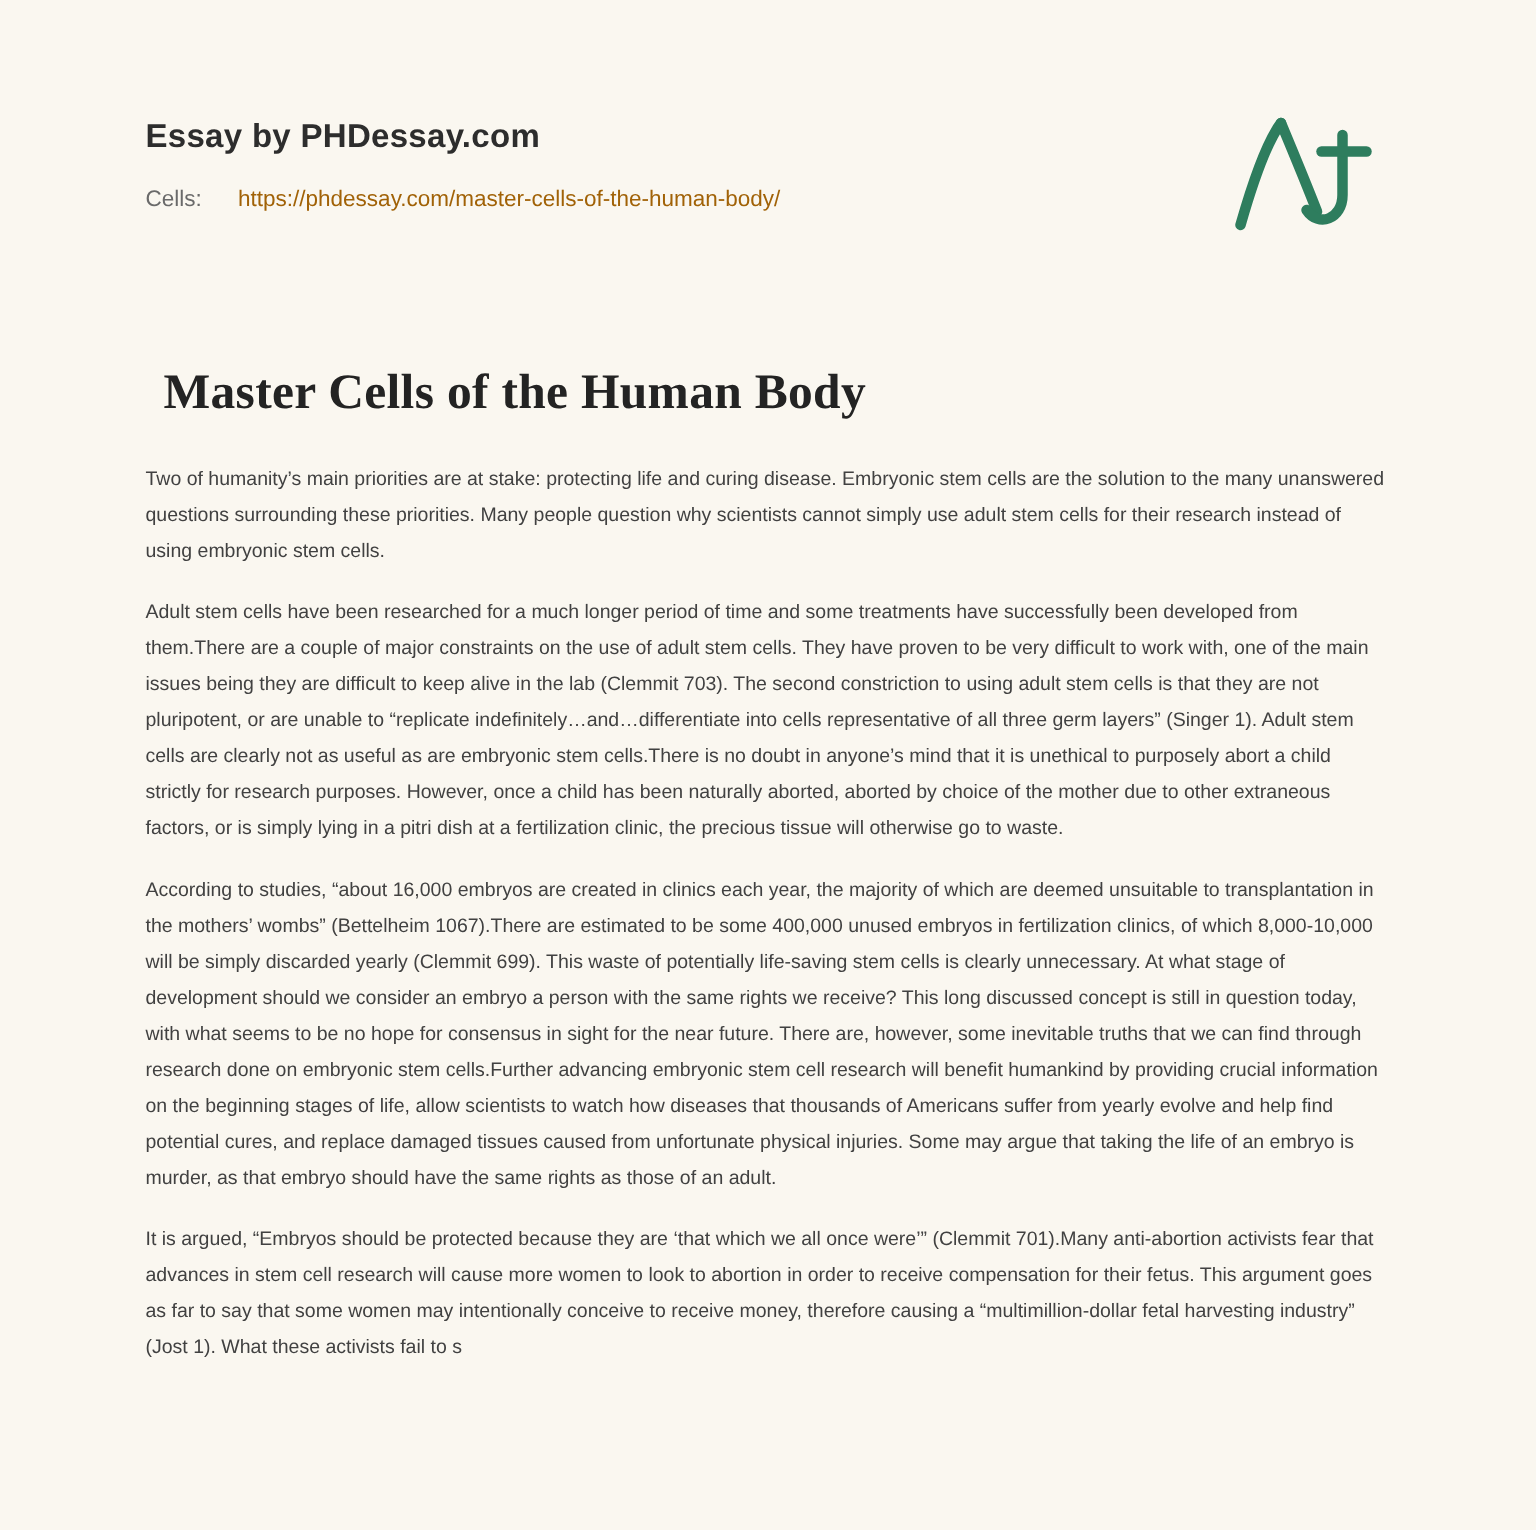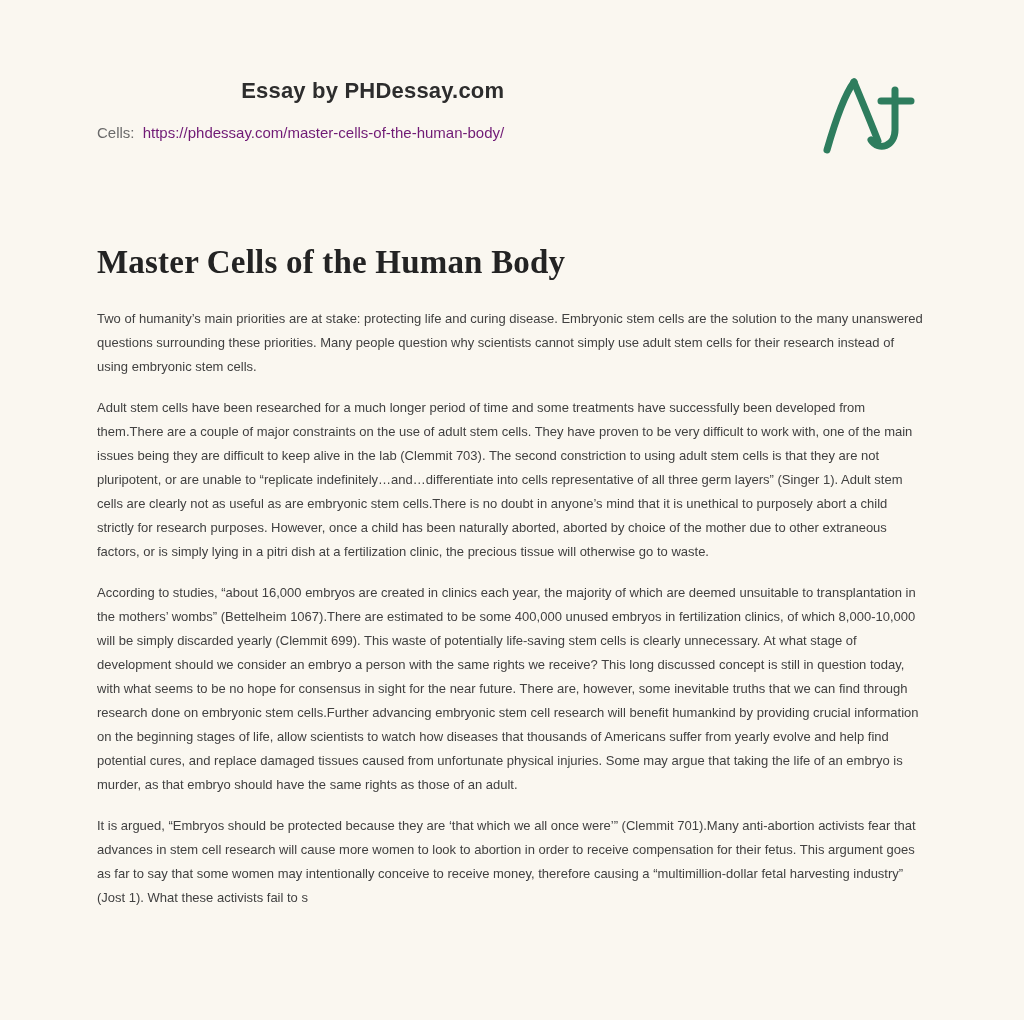--- a/index.html
+++ b/index.html
@@ -13,53 +13,52 @@
     height: 1020px;
     overflow: hidden;
     background: #faf7f0;
     padding: 78px 97px 0 97px;
     position: relative;
   }
   .header {
     display: flex;
     justify-content: space-between;
     align-items: flex-start;
-    text-align: right;
   }
   .byline {
     margin: 0 0 20px 0;
     font-size: 22px;
     font-weight: 700;
     letter-spacing: 0.2px;
     color: #2d2d2d;
   }
   .source-line {
     margin: 0;
     font-size: 15px;
     color: #6a6a6a;
   }
   .source-url {
-    color: #701a75;
+    color: #a16207;
     text-decoration: none;
-    margin-left: 4px;
+    margin-left: 20px;
   }
   .logo {
     width: 100px;
     height: 92px;
     margin-top: -8px;
     margin-right: 12px;
     flex-shrink: 0;
   }
   .logo svg { width: 100%; height: 100%; }
   .title {
     font-family: "Liberation Serif", serif;
     font-size: 33px;
     font-weight: 700;
     color: #232323;
-    margin: 82px 0 26px 0;
+    margin: 82px 0 26px 12px;
     letter-spacing: 0.2px;
   }
   .body-text p {
     margin: 0 0 17px 0;
     font-size: 13px;
     line-height: 24px;
     color: #414141;
     max-width: 832px;
   }
 </style>

